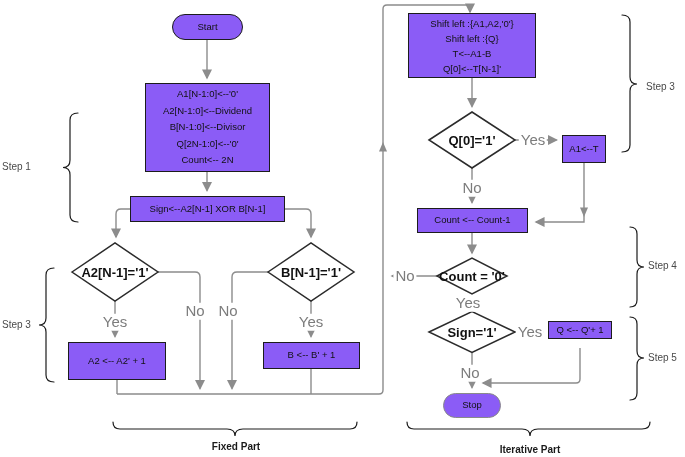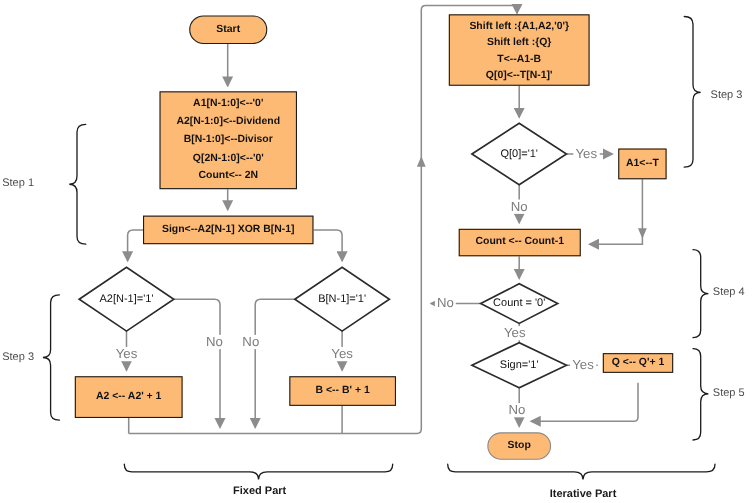--- a/index.html
+++ b/index.html
@@ -2,35 +2,35 @@
 <html><head>
 <meta charset="utf-8">
 <style>
   html,body{margin:0;padding:0;background:#ffffff;}
   .stage{
     position:relative;width:685px;height:457px;background:#ffffff;overflow:hidden;
     font-family:"Liberation Sans","DejaVu Sans",sans-serif;color:#111111;
   }
   .stage svg{position:absolute;left:0;top:0;}
   .node{
-    position:absolute;box-sizing:border-box;background:#fdba74;
+    position:absolute;box-sizing:border-box;background:#8b5cf6;
     border:1.8px solid #1c1c1c;display:flex;flex-direction:column;
     align-items:center;justify-content:center;text-align:center;
-    font-size:9.5px;font-weight:700;line-height:1.35;white-space:nowrap;z-index:2;
+    font-size:9.5px;font-weight:400;line-height:1.35;white-space:nowrap;z-index:2;
   }
   .oval{border-radius:999px;border-width:1.6px;}
   .oval.gray{border-color:#8a8a8a;}
   .multiline div{line-height:16.4px;}
   .multiline.tight div{line-height:15px;text-align:center;}
   .dlbl{
-    position:absolute;transform:translate(-50%,-50%);font-size:10px;font-weight:400;
+    position:absolute;transform:translate(-50%,-50%);font-size:13px;font-weight:700;
     white-space:nowrap;z-index:2;text-align:center;
   }
   .lbl{
-    position:absolute;transform:translate(-50%,-50%);font-size:12px;color:#7c7c7c;
+    position:absolute;transform:translate(-50%,-50%);font-size:15px;color:#7c7c7c;
     background:#ffffff;padding:0 2px;line-height:1.1;white-space:nowrap;z-index:3;
   }
   .step{position:absolute;font-size:10px;color:#4a4a4a;white-space:nowrap;z-index:2;}
   .part{
     position:absolute;transform:translateX(-50%);font-size:10px;font-weight:600;
     color:#1a1a1a;white-space:nowrap;z-index:2;
   }
 </style>
 </head>
 <body>

